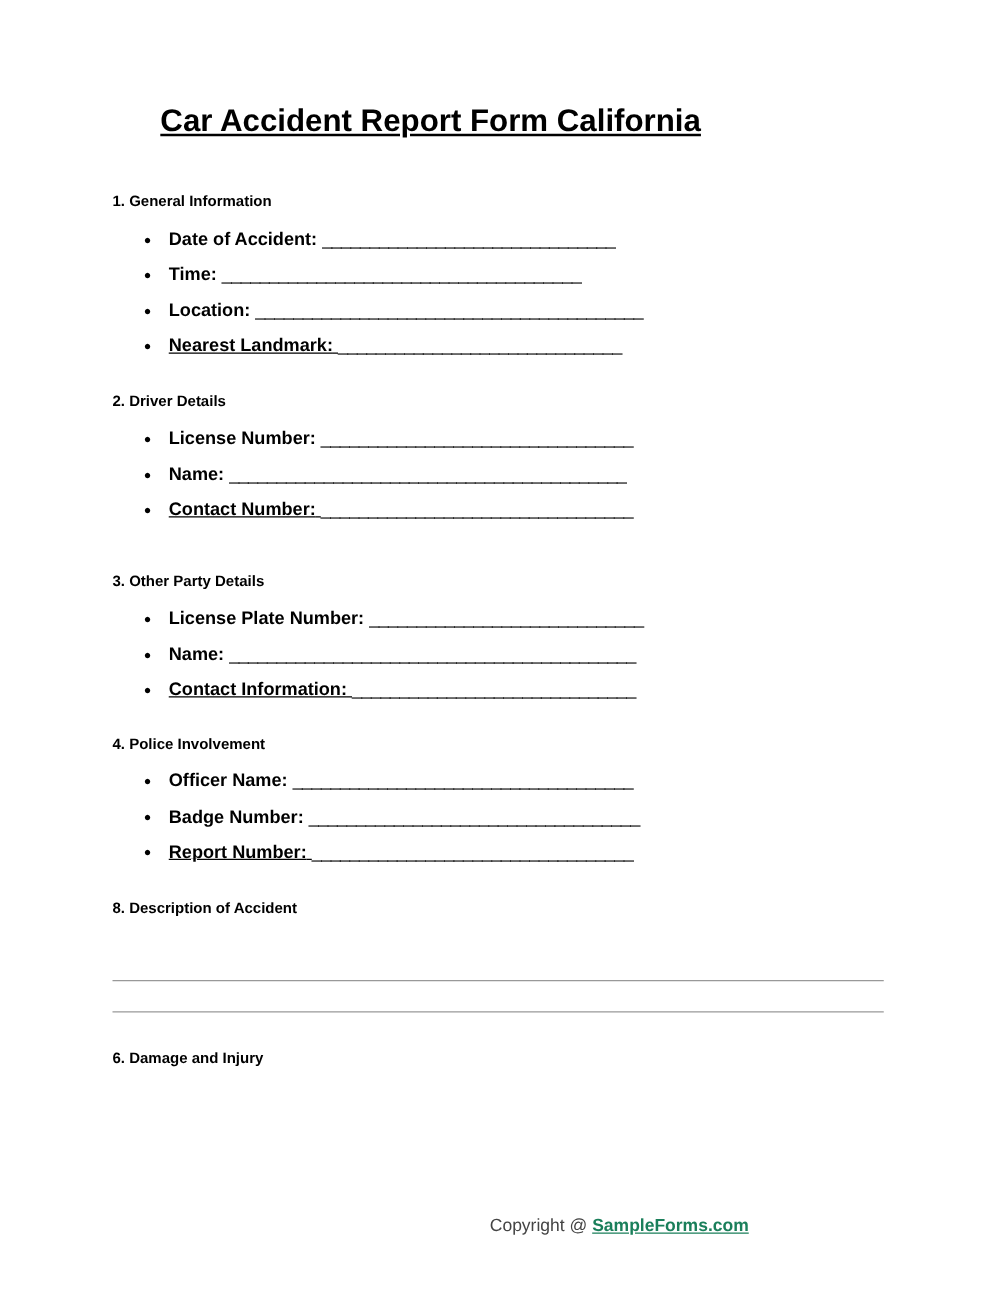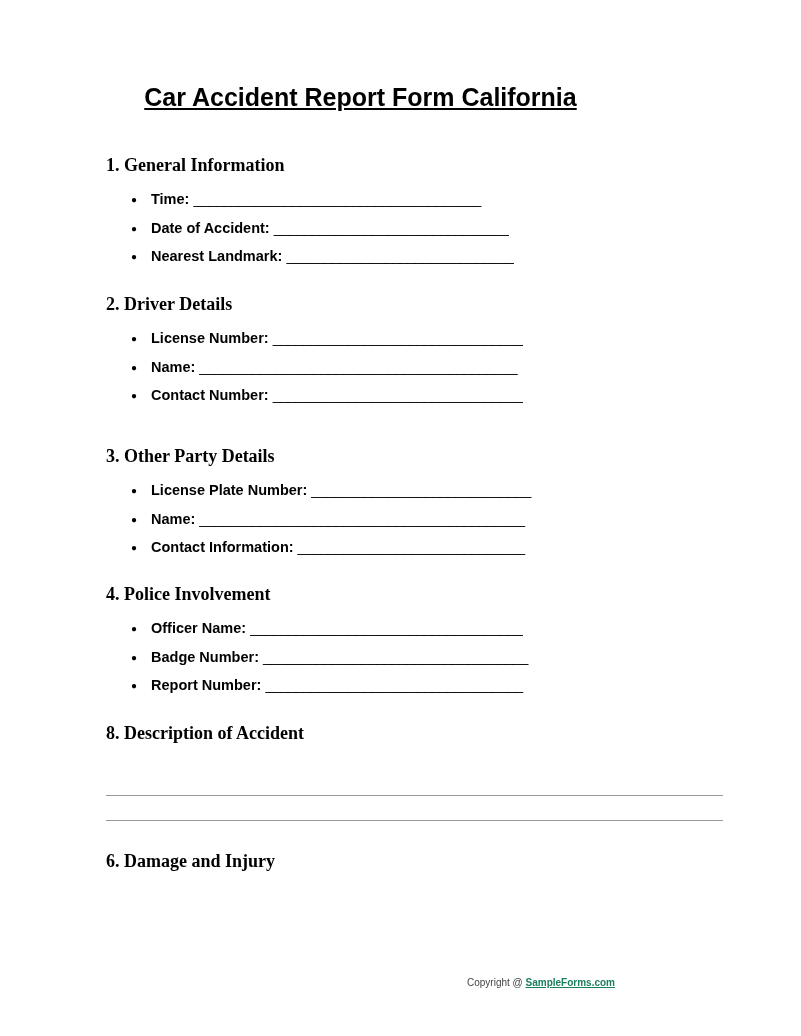--- a/index.html
+++ b/index.html
@@ -14,42 +14,40 @@
     color: #000000;
     position: relative;
     overflow: hidden;
   }
   .page {
     position: relative;
     width: 689px;
     height: 1036px;
     box-sizing: border-box;
     padding: 0 90px;
-    margin-left: 16px;
   }
   .doc-title {
     text-align: center;
     font-size: 25px;
     font-weight: bold;
     text-decoration: underline;
     letter-spacing: 0px;
     margin: 0;
     padding-top: 82px;
     line-height: 1.2;
   }
   .section {
     margin-top: 0;
   }
   .section-heading {
-    font-size: 18px;
+    font-size: 12px;
     font-weight: bold;
     margin: 0;
     padding: 0;
     line-height: 1.3;
-    font-family: Liberation Serif, serif;
   }
   .s1 { padding-top: 42px; }
   .s2 { padding-top: 29px; }
   .s3 { padding-top: 42px; }
   .s4 { padding-top: 28px; }
   .s5 { padding-top: 29px; }
   .s6 { padding-top: 29px; }
 
   ul.items {
     list-style: none;
@@ -59,21 +57,21 @@
   }
   ul.items li {
     position: relative;
     padding-left: 45px;
     font-size: 14.5px;
     font-weight: bold;
     line-height: 1.0;
     margin-bottom: 14px;
     white-space: nowrap;
   }
-  ul.items li:last-child { margin-bottom: 0; }
+  ul.items li:last-child { margin-bottom: 0; text-decoration: underline; }
   ul.items li::before {
     content: "\25CF";
     position: absolute;
     left: 25px;
     top: 0px;
     font-size: 10px;
     line-height: 1.5;
   }
   .blank {
     font-weight: normal;
@@ -87,47 +85,51 @@
   .desc-line {
     border-bottom: 1px solid #999999;
     height: 24px;
     width: 617px;
     margin-left: 0px;
   }
   .footer {
     position: absolute;
     right: 90px;
     bottom: 48px;
-    font-size: 10px;
+    font-size: 14px;
     color: #444444;
     white-space: nowrap;
   }
   .footer .brand {
     color: #1a7f5a;
     font-weight: bold;
     text-decoration: underline;
   }
 </style>
 </head>
 <body>
 
 <div class="page">
 
   <h1 class="doc-title">Car Accident Report Form California</h1>
 
   <div class="section s1">
     <div class="section-heading">1. General Information</div>
     <ul class="items">
       <li>
+        <span>Date of Accident:</span>
+        <span class="blank">_______________________________</span>
+      </li>
+      <li>
         <span>Time:</span>
         <span class="blank">______________________________________</span>
       </li>
       <li>
-        <span>Date of Accident:</span>
-        <span class="blank">_______________________________</span>
+        <span>Location:</span>
+        <span class="blank">_________________________________________</span>
       </li>
       <li>
         <span>Nearest Landmark:</span>
         <span class="blank">______________________________</span>
       </li>
     </ul>
   </div>
 
   <div class="section s2">
     <div class="section-heading">2. Driver Details</div>

